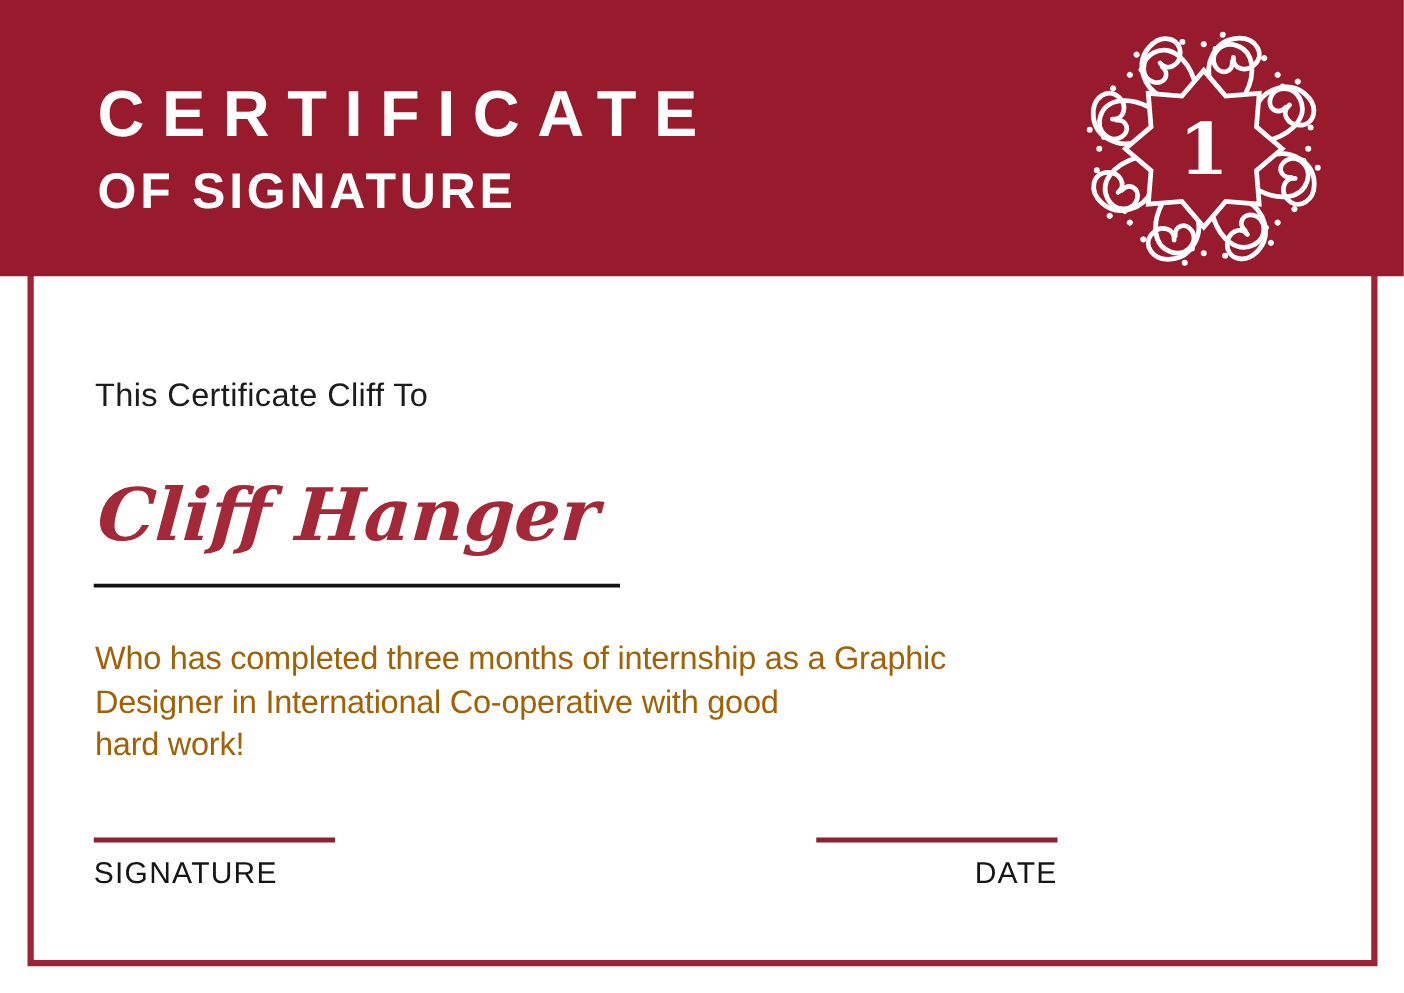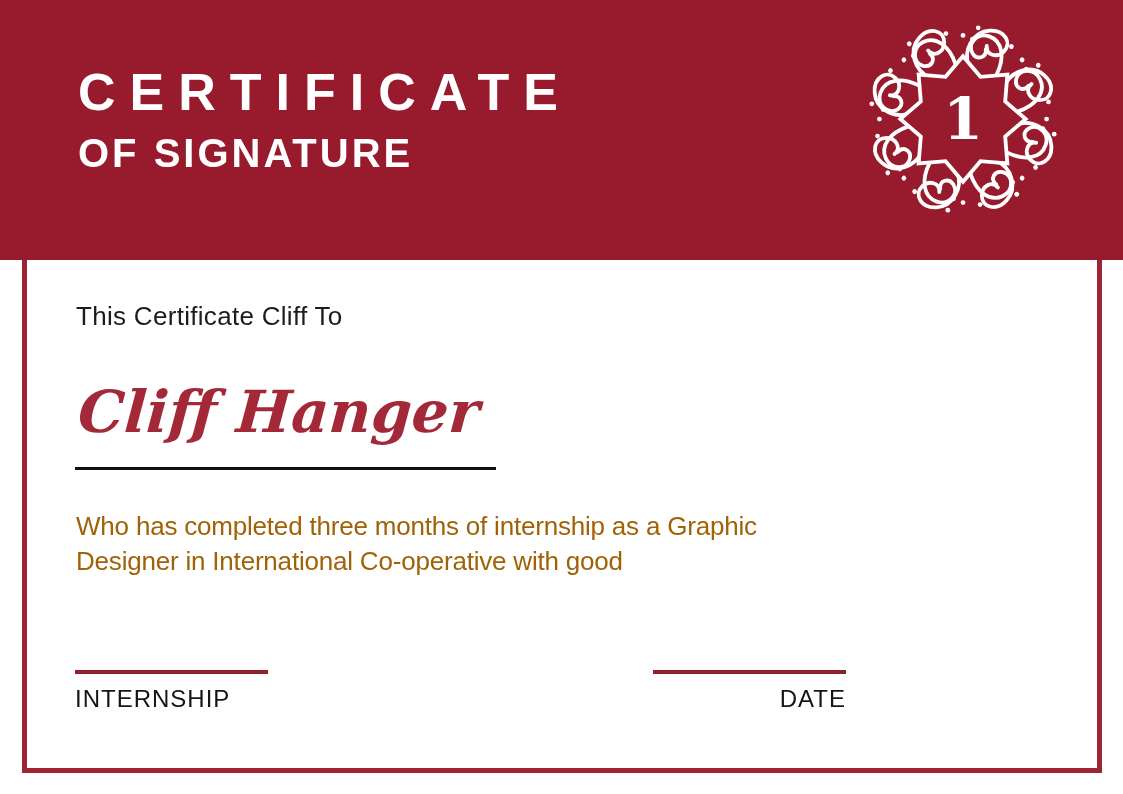--- a/index.html
+++ b/index.html
@@ -20,21 +20,21 @@
   .border-frame{
     position:absolute;
     left:22px;top:18px;
     width:1080px;height:755px;
     border:5px solid var(--border);
     z-index:0;
   }
   .header{
     position:absolute;
     left:0;top:0;
-    width:1123px;height:260px;
+    width:1123px;height:221px;
     background:var(--header_bg);
     z-index:1;
   }
   .cert-title{
     position:absolute;
     left:78px;top:62px;
     font-size:52px;
     font-weight:bold;
     letter-spacing:14px;
     color:#ffffff;
@@ -149,23 +149,24 @@
 </header>
 
 <div class="intro-line">This Certificate Cliff To</div>
 
 <div class="recipient-name">Cliff Hanger</div>
 <div class="name-underline"></div>
 
 <div class="description">
   <div>Who has completed three months of internship as a Graphic</div>
   <div>Designer in International Co-operative with good</div>
+  <div>hard work!</div>
 </div>
 
 <div class="sign-block signature">
   <div class="sign-line"></div>
-  <div class="sign-label">INTERNSHIP</div>
+  <div class="sign-label">SIGNATURE</div>
 </div>
 
 <div class="sign-block date">
   <div class="sign-line"></div>
   <div class="sign-label">DATE</div>
 </div>
 
 </body></html>

